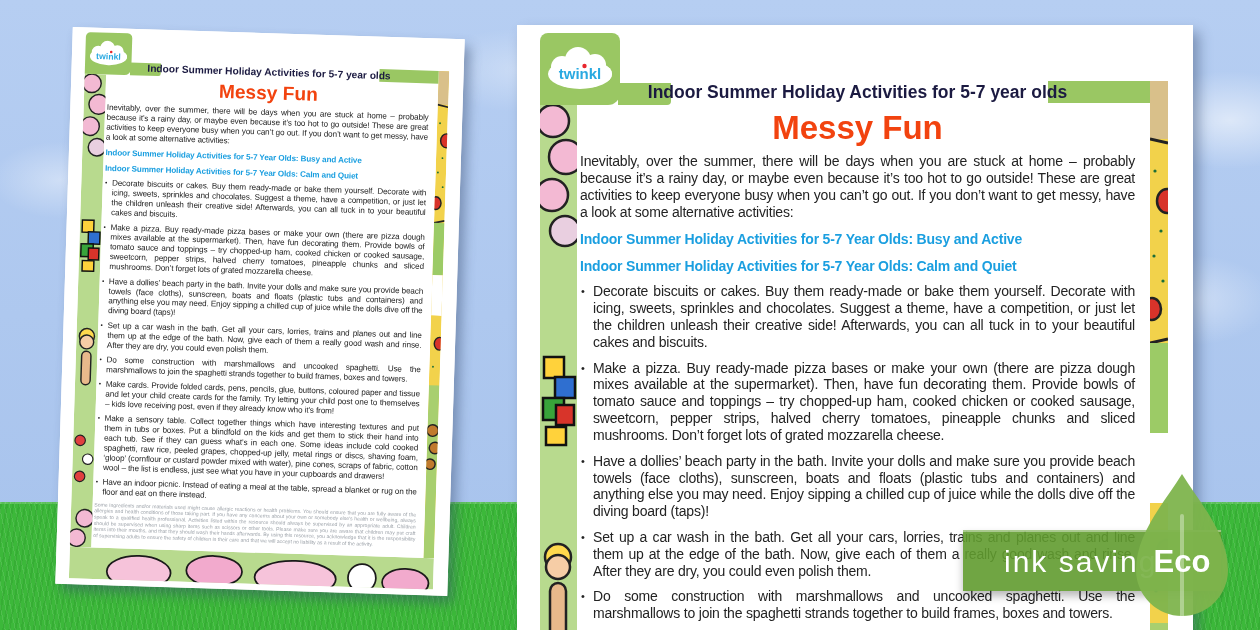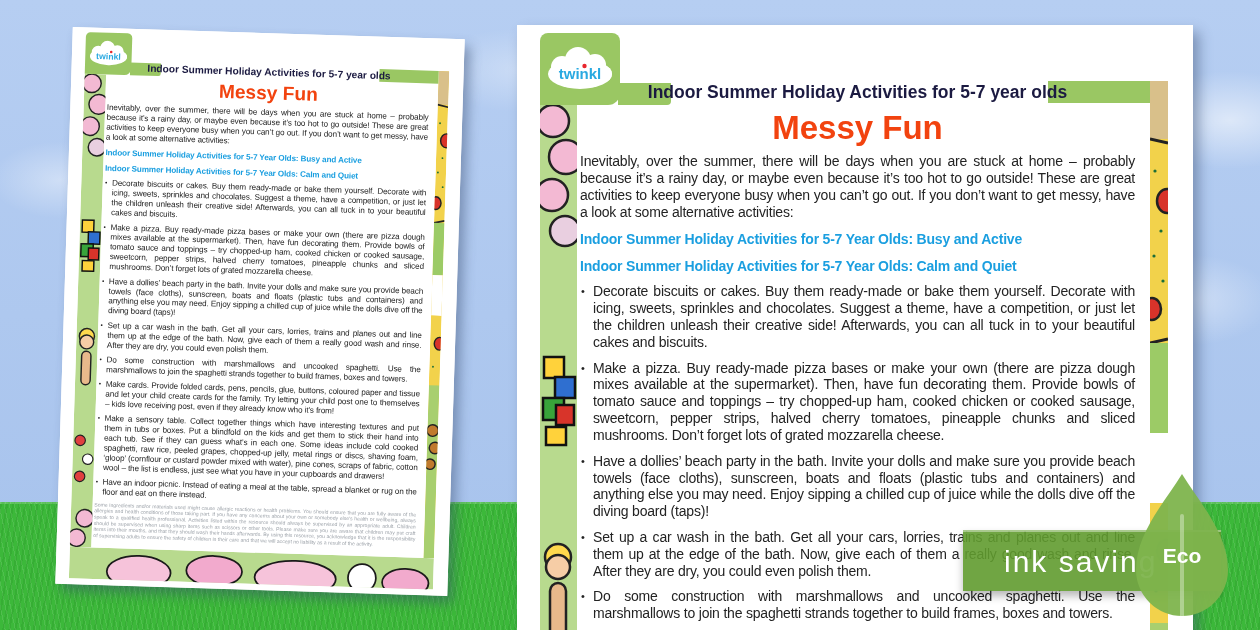--- a/index.html
+++ b/index.html
@@ -62,21 +62,21 @@
   .strip-left svg,.strip-right svg,.strip-bottom svg{display:block;width:100%;height:100%;}
 
   
   .badge-bar{position:absolute;left:963px;top:530px;width:258px;height:61px;
       background:rgba(96,155,47,.90);border-top:2px solid rgba(255,255,255,.40);
       box-shadow:0 5px 8px rgba(0,0,0,.28);display:flex;align-items:center;
       padding-left:41px;box-sizing:border-box;z-index:20;}
   .badge-bar span{font-size:30px;color:#fff;letter-spacing:2px;}
   .leaf-wrap{position:absolute;left:1126px;top:472px;width:112px;height:172px;z-index:21;}
   .eco-label{position:absolute;left:1126px;top:544px;width:112px;text-align:center;
-      font-size:21px;font-weight:bold;color:#fff;z-index:22;}
+      font-size:31px;font-weight:bold;color:#fff;z-index:22;}
 </style>
 </head>
 <body>
 
 <div class="sky"></div>
 <div class="grass"></div>
 
 <div class="page-wrap small">
   <div class="sheet">
 

